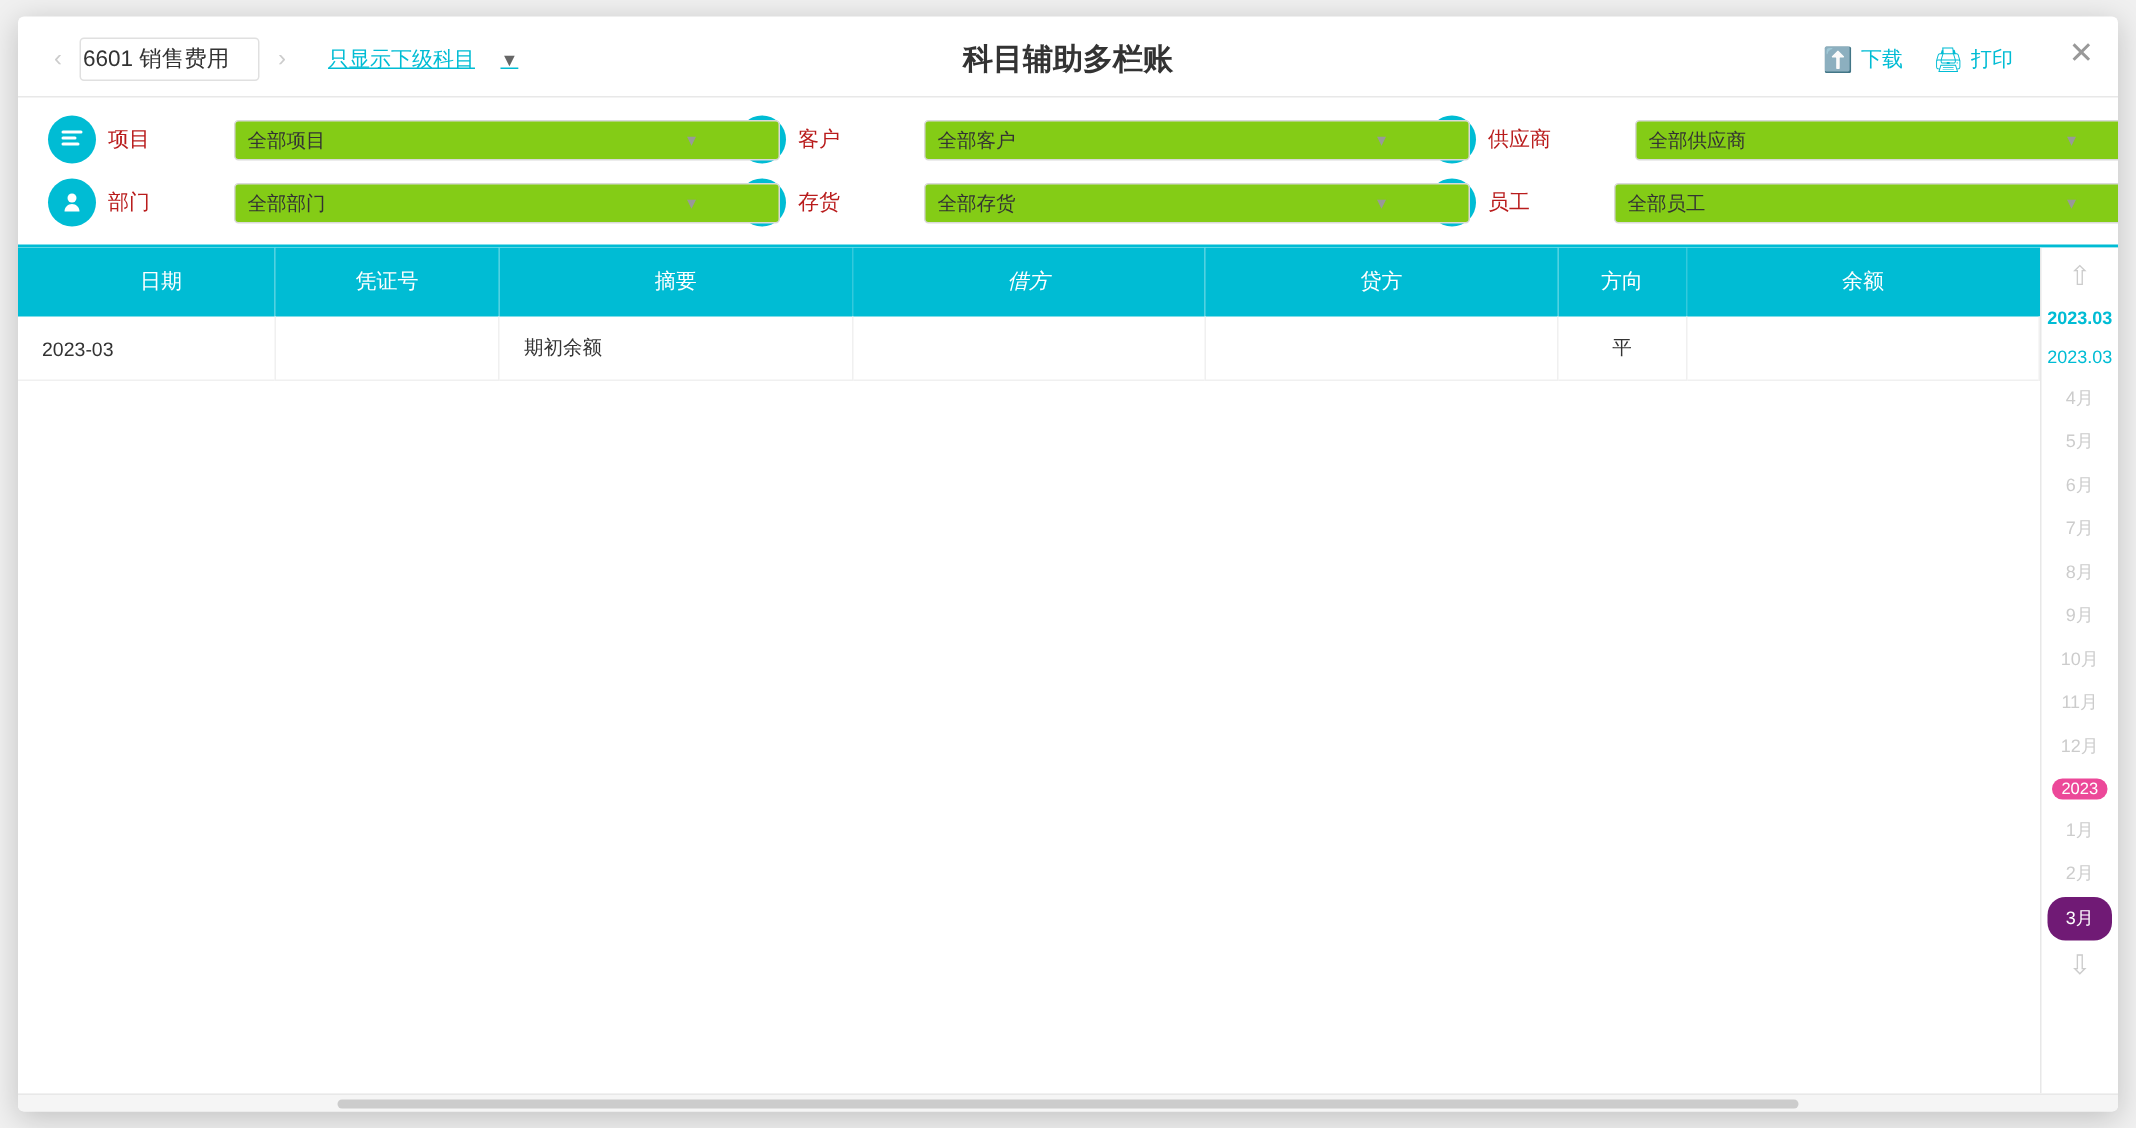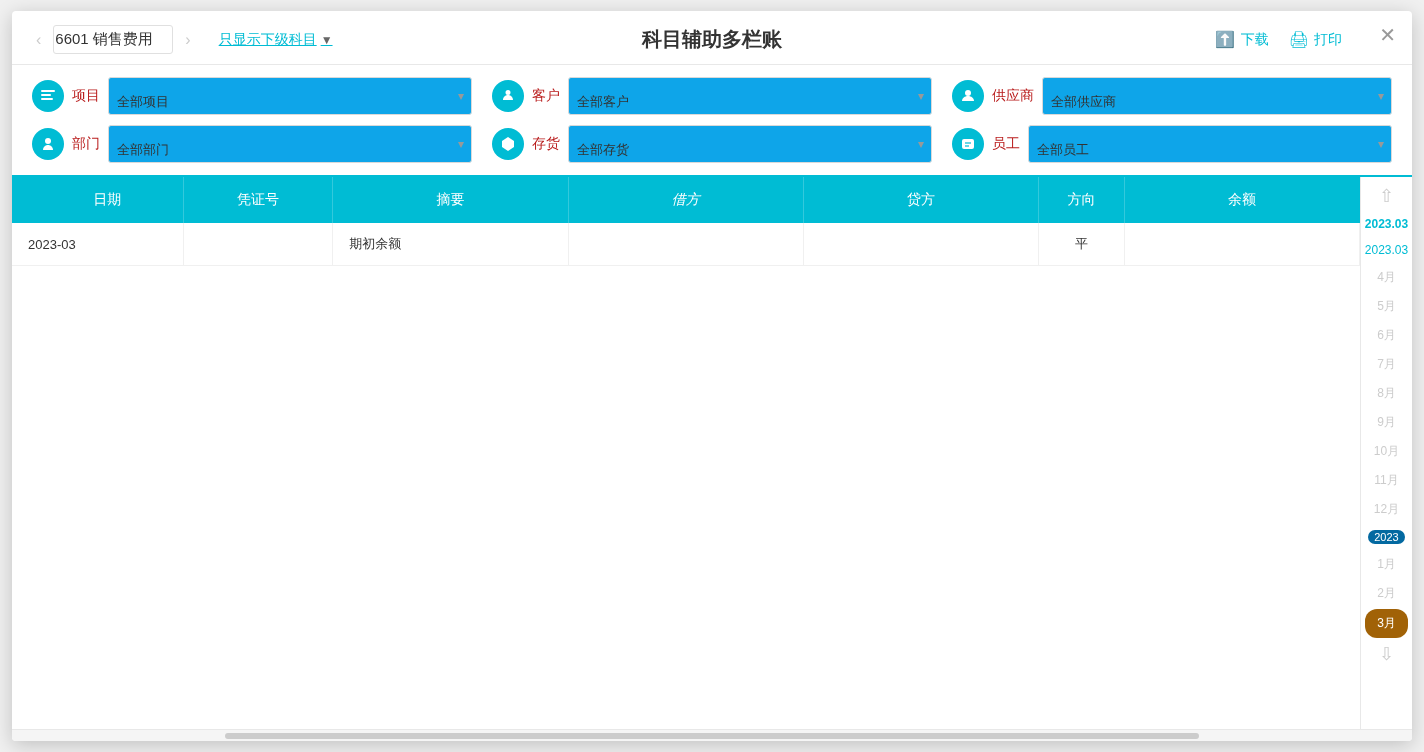--- a/index.html
+++ b/index.html
@@ -48,21 +48,21 @@
       font-size: 15px;
       color: #333;
       border: 1px solid #e0e0e0;
       padding: 4px 1px;
       border-radius: 3px;
       min-width: 120px;
     }
     .show-sub {
       display: flex;
       align-items: center;
-      gap: 4px;
+      gap: 17px;
       font-size: 14px;
       color: #00bcd4;
       text-decoration: underline;
       cursor: pointer;
       margin-left: 16px;
       justify-content: center;
     }
     .show-sub .chevron {
       font-size: 12px;
       color: #666;
@@ -130,27 +130,28 @@
       min-width: 28px;
     }
     .select-wrapper {
       flex: 1;
       position: relative;
     }
     .select-wrapper select {
       width: 100%;
       border: 1px solid #d9d9d9;
       border-radius: 3px;
-      padding: 16px 28px 5px 8px;
+      padding: 5px 28px 5px 8px;
       font-size: 13px;
       color: #333;
-      background: #0ea5e9;
+      background: #84cc16;
       appearance: none;
       -webkit-appearance: none;
       cursor: pointer;
+      margin-left: 48px;
     }
     .select-wrapper::after {
       content: '▾';
       position: absolute;
       right: 8px;
       top: 50%;
       transform: translateY(-50%);
       color: #999;
       pointer-events: none;
       font-size: 12px;
@@ -210,28 +211,28 @@
     .timeline-item {
       width: 100%;
       text-align: center;
       padding: 6px 2px;
       font-size: 12px;
       color: #ccc;
       cursor: pointer;
       position: relative;
     }
     .timeline-item.active {
-      background: #a16207;
+      background: #701a75;
       color: #fff;
       border-radius: 12px;
       margin: 1px 4px;
       width: calc(100% - 8px);
     }
     .timeline-year-badge {
-      background: #0369a1;
+      background: #ec4899;
       color: #fff;
       border-radius: 10px;
       padding: 1px 6px;
       font-size: 11px;
       display: inline-block;
     }
     .timeline-nav {
       color: #ccc;
       font-size: 18px;
       cursor: pointer;

